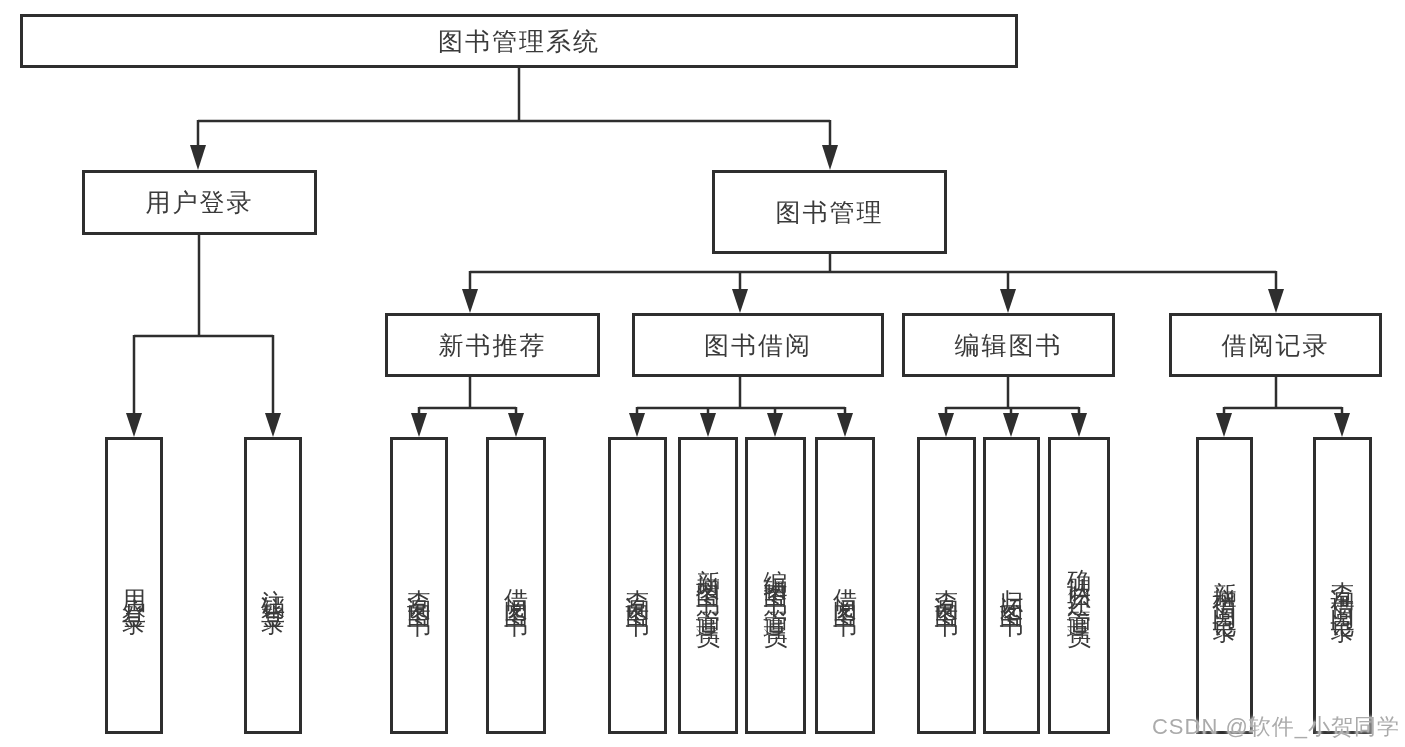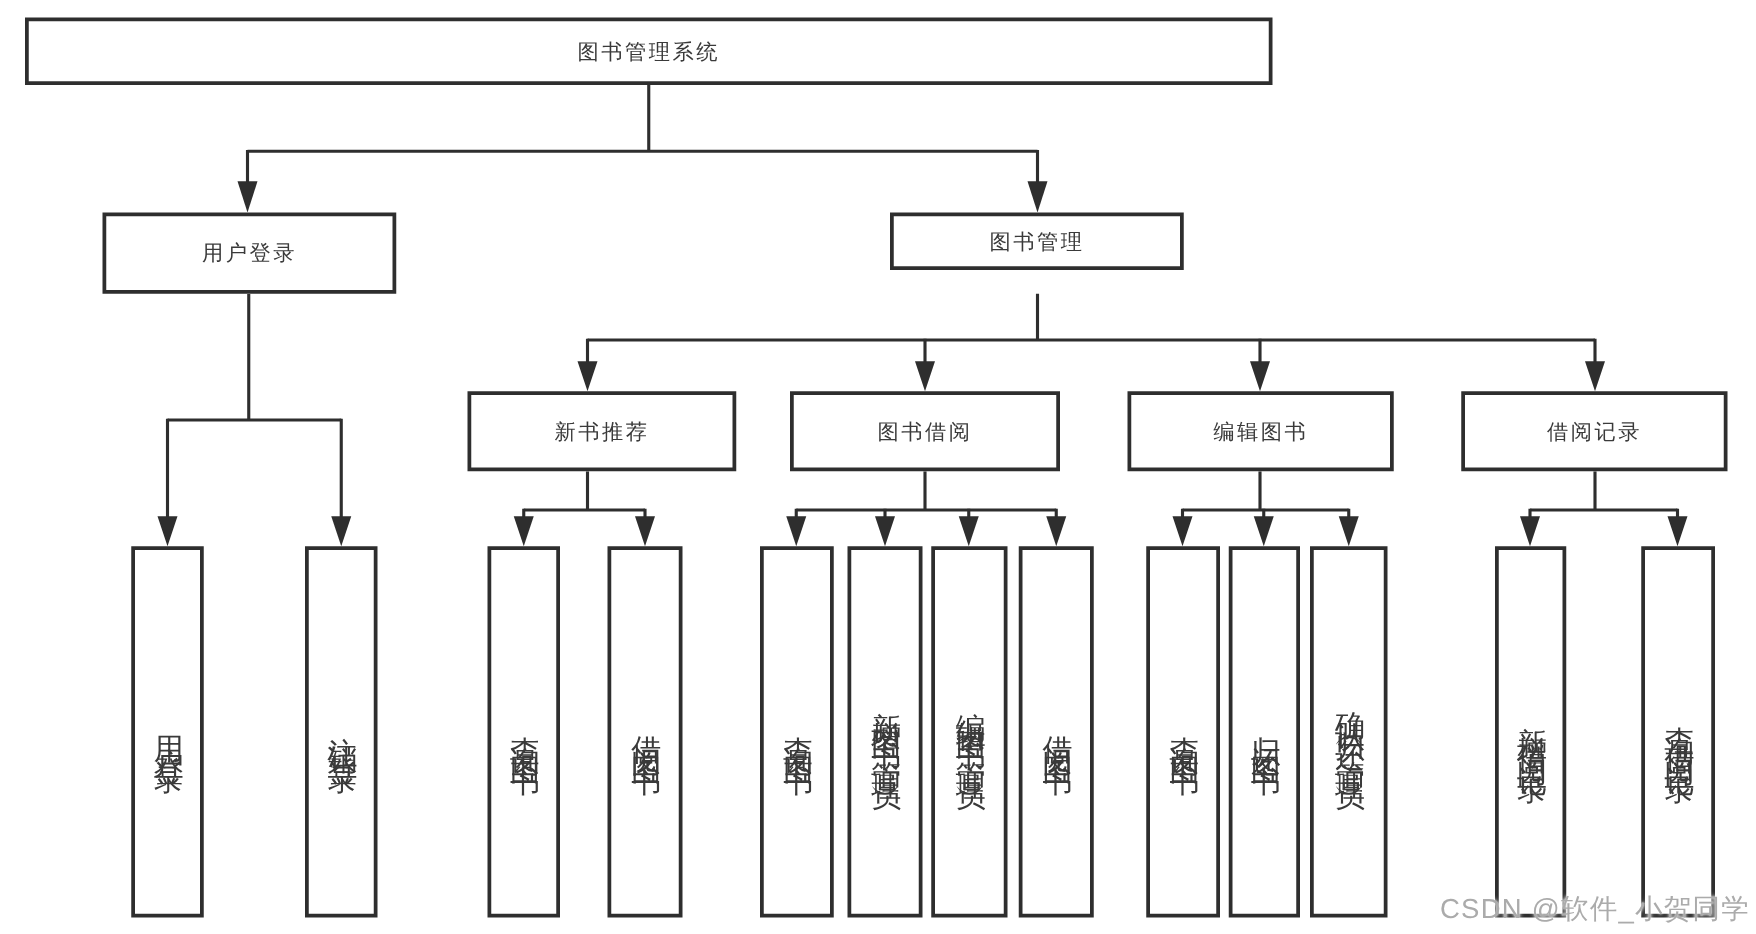--- a/index.html
+++ b/index.html
@@ -14,42 +14,42 @@
   .node{
     position:absolute;
     box-sizing:border-box;
     border:3px solid #2e2e2e;
     background:#ffffff;
     display:flex;align-items:center;justify-content:center;
     z-index:1;
     color:#3a3a3a;
   }
   .node .hlabel{
-    font-size:17px;
+    font-size:25px;
     letter-spacing:2px;
     color:#3a3a3a;
     white-space:nowrap;
   }
   .node .vlabel{
     writing-mode:vertical-rl;
     text-orientation:mixed;
     font-size:24px;
     line-height:1;
     letter-spacing:8px;
     color:#3a3a3a;
     white-space:nowrap;
   }
   
   .n-root{left:20px;top:14px;width:998px;height:54px;}
   
   .n-user-login{left:82px;top:170px;width:235px;height:65px;}
-  .n-book-mgmt{left:712px;top:170px;width:235px;height:46px;}
-  
-  .n-new-rec{left:374px;top:313px;width:215px;height:64px;}
-  .n-borrowing{left:632px;top:313px;width:216px;height:64px;}
+  .n-book-mgmt{left:712px;top:170px;width:235px;height:84px;}
+  
+  .n-new-rec{left:385px;top:313px;width:215px;height:64px;}
+  .n-borrowing{left:632px;top:313px;width:252px;height:64px;}
   .n-current{left:902px;top:313px;width:213px;height:64px;}
   .n-records{left:1169px;top:313px;width:213px;height:64px;}
   
   .leaf{top:437px;height:297px;}
   .n-ul1{left:105px;width:58px;}
   .n-ul2{left:244px;width:58px;}
   .n-nb1{left:390px;width:58px;}
   .n-nb2{left:486px;width:60px;}
   .n-bb1{left:608px;width:59px;}
   .n-bb2{left:678px;width:60px;}

